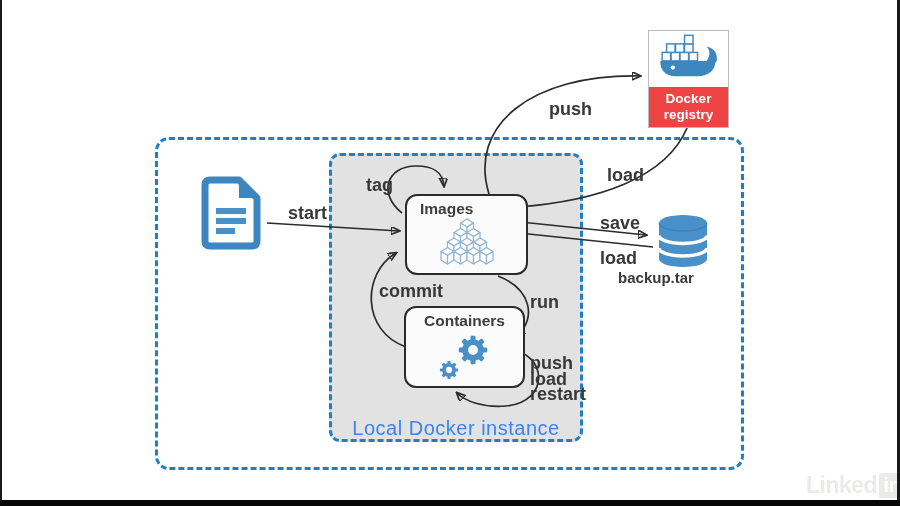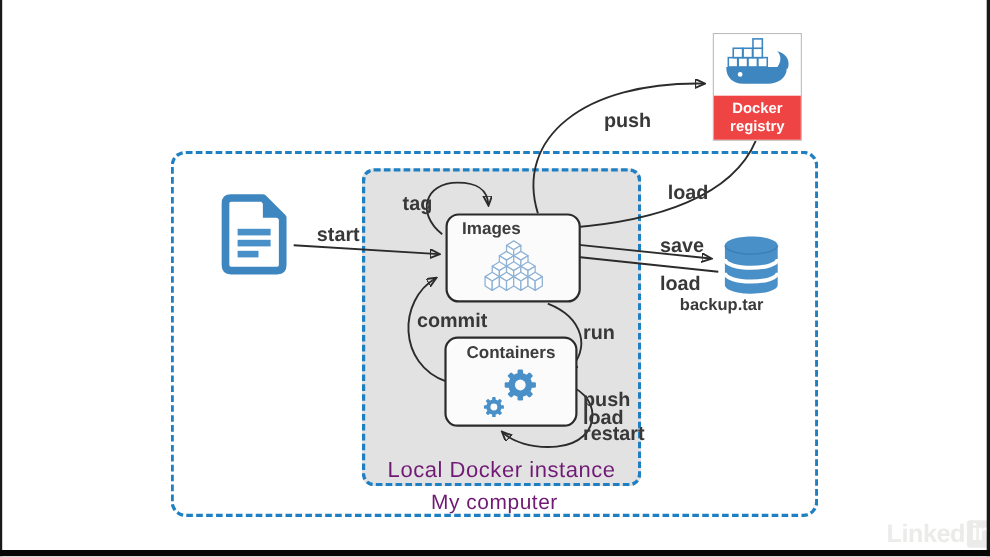--- a/index.html
+++ b/index.html
@@ -11,21 +11,21 @@
   
   .edge-left{position:absolute;left:0;top:0;width:2px;height:506px;background:#191919;}
   .edge-right{position:absolute;right:0;top:0;width:3px;height:506px;background:#191919;}
   .edge-bottom{position:absolute;left:0;bottom:0;width:900px;height:6px;background:#060606;}
 
   
   .my-computer{position:absolute;left:155px;top:137px;width:589px;height:333px;
     border:3px dashed #1e7fc3;border-radius:14px;background:transparent;}
   .local-instance{position:absolute;left:329px;top:153px;width:254px;height:289px;
     border:3px dashed #1e7fc3;border-radius:11px;background:#e2e2e2;}
-  .group-label{position:absolute;text-align:center;font-weight:400;color:#701a75;letter-spacing:.5px;}
+  .group-label{position:absolute;text-align:center;font-weight:400;color:#3b82f6;letter-spacing:.5px;}
   .label-local{left:329px;top:417px;width:254px;font-size:20px;}
   .label-mycomp{left:155px;top:447px;width:589px;font-size:19px;}
 
   
   .arrows{position:absolute;left:0;top:0;width:900px;height:506px;}
   .arrows path{stroke:#2b2b2b;stroke-width:1.7;fill:none;}
 
   
   .node{position:absolute;background:#fbfbfb;border:2.5px solid #2b2b2b;border-radius:12px;}
   .node-images{left:405px;top:194px;width:123px;height:81px;}
@@ -197,21 +197,20 @@
   <div class="alabel al-load">load</div>
   <div class="alabel al-commit">commit</div>
   <div class="alabel al-run">run</div>
   <div class="alabel al-stopblock">
     <div>push</div>
     <div>load</div>
     <div>restart</div>
   </div>
 
   <div class="group-label label-local">Local Docker instance</div>
-  <div class="group-label label-mycomp">My computer</div>
 
   <div class="watermark">
     <span>Linked</span>
       <span class="in-box">in</span>
   </div>
 
   <div class="edge-left"></div>
   <div class="edge-right"></div>
   <div class="edge-bottom"></div>
 </div>

